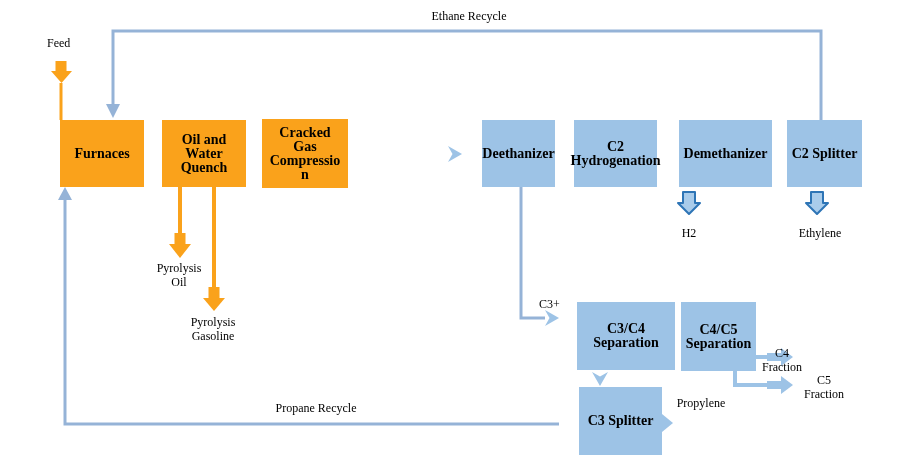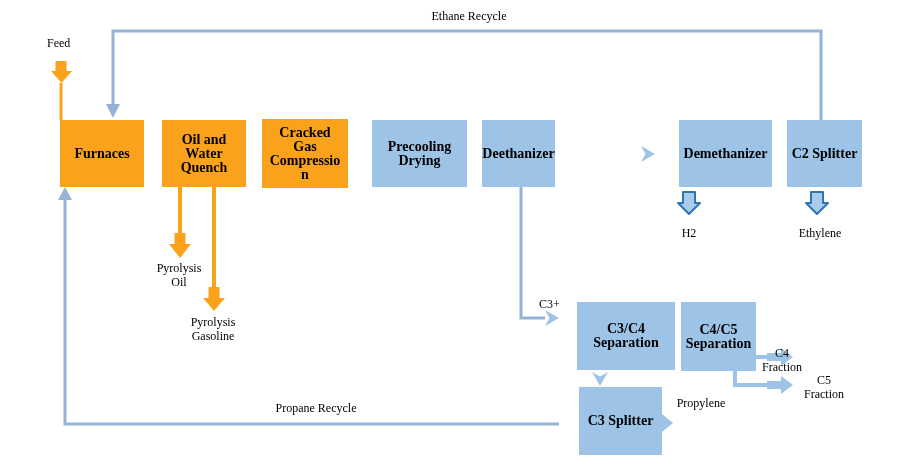--- a/index.html
+++ b/index.html
@@ -103,26 +103,26 @@
     <span>Oil and
 Water
 Quench</span>
   </div>
   <div class="box orange" style="left:242px;top:119px;width:86px;height:69px">
     <span>Cracked
 Gas
 Compressio
 n</span>
   </div>
-  <div class="box blue" style="left:352px;top:120px;width:95px;height:67px">
-    <span>Precooling
-Drying</span>
-  </div>
   <div class="box blue" style="left:462px;top:120px;width:73px;height:67px">
     <span>Deethanizer</span>
+  </div>
+  <div class="box blue" style="left:554px;top:120px;width:83px;height:67px">
+    <span>C2
+Hydrogenation</span>
   </div>
   <div class="box blue" style="left:659px;top:120px;width:93px;height:67px">
     <span>Demethanizer</span>
   </div>
   <div class="box blue" style="left:767px;top:120px;width:75px;height:67px">
     <span>C2 Splitter</span>
   </div>
   <div class="box blue" style="left:557px;top:302px;width:98px;height:68px">
     <span>C3/C4
 Separation</span>

